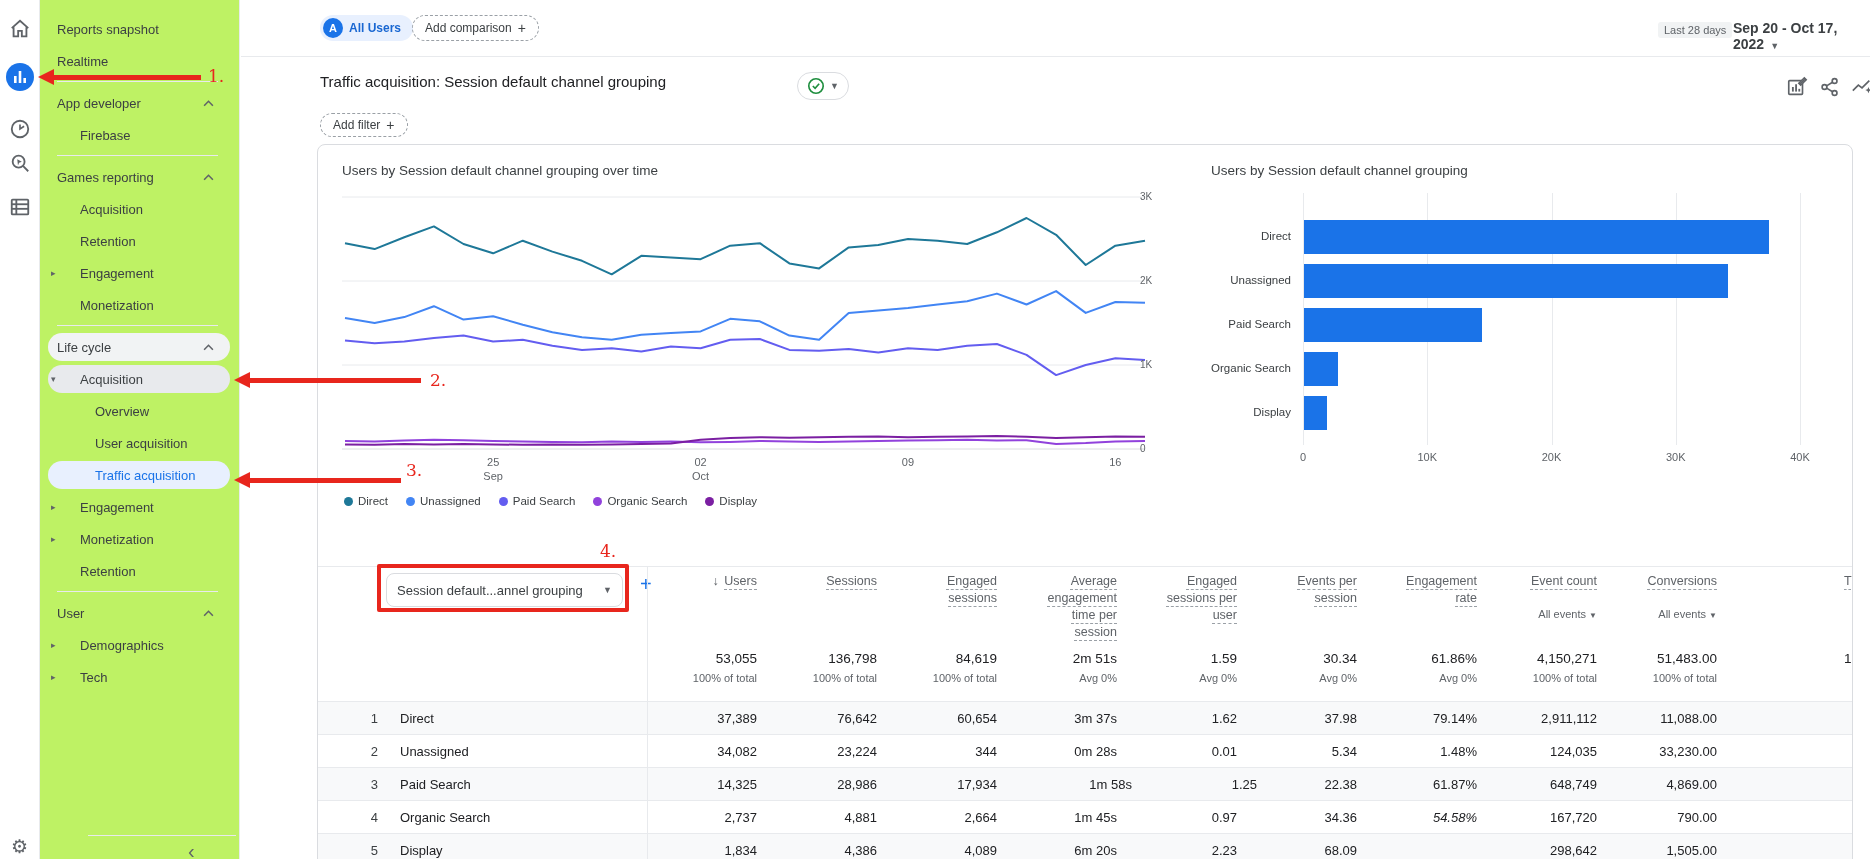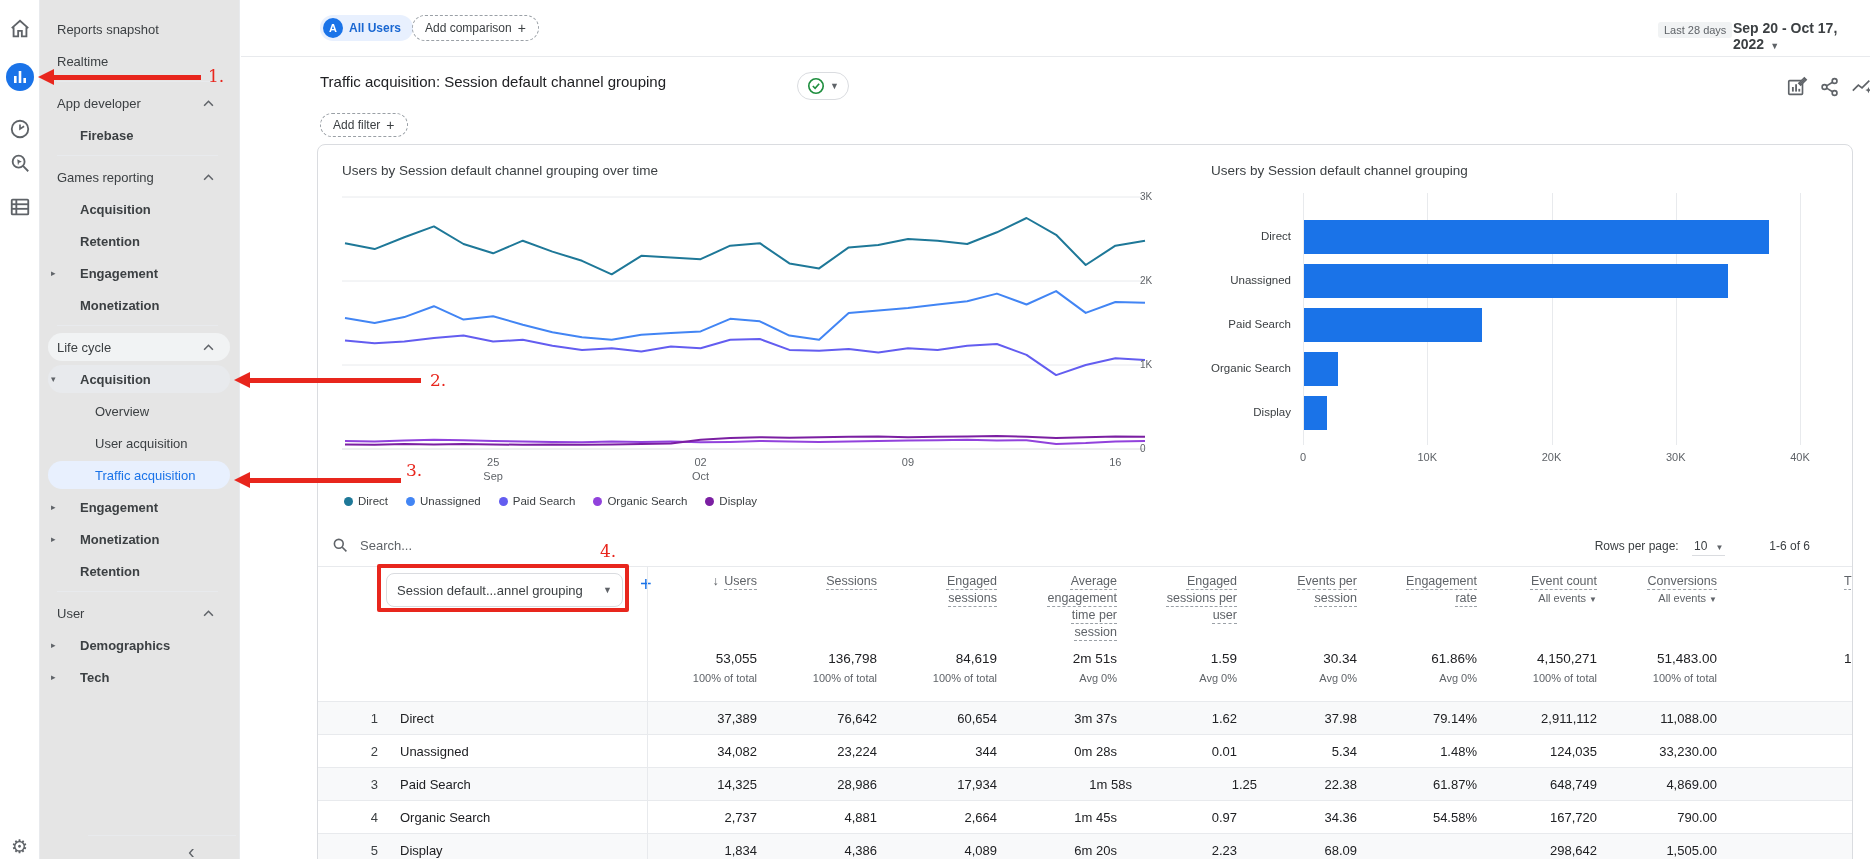--- a/index.html
+++ b/index.html
@@ -6,27 +6,27 @@
   html,body { width:1870px; height:859px; overflow:hidden; background:#fff;
     font-family:"Liberation Sans", sans-serif; color:#202124; }
   .abs { position:absolute; }
 
   
   #rail { position:absolute; left:0; top:0; width:40px; height:859px; background:#fff; border-right:1px solid #e8eaed; z-index:5; }
   .rail-ic { position:absolute; left:50%; transform:translateX(-50%); color:#5f6368; }
   #reports-circle { width:28px; height:28px; border-radius:50%; background:#1a73e8; display:flex; align-items:center; justify-content:center; }
 
   
-  #sidebar { position:absolute; left:40px; top:0; width:200px; height:859px; background:#e5e5e5; border-right:1px solid #e8eaed; z-index:5; }
+  #sidebar { position:absolute; left:40px; top:0; width:200px; height:859px; background:#bef264; border-right:1px solid #e8eaed; z-index:5; }
   #sidebar-nav { position:absolute; left:0; top:13px; width:200px; }
   .nav-row { position:relative; height:32px; display:flex; align-items:center; font-size:13px; color:#3c4043; cursor:pointer; }
   .nav-row .pillbg { position:absolute; left:8px; right:10px; top:2px; bottom:2px; border-radius:16px; z-index:0; }
   .pill-gray { background:#e8eaed; } .pill-lightgray { background:#f1f3f4; } .pill-blue { background:#e8f0fe; }
   .nav-label { position:relative; z-index:1; white-space:nowrap; }
-  .lvl1 .nav-label { margin-left:17px; } .lvl2 .nav-label { margin-left:40px;font-weight:bold; } .lvl3 .nav-label { margin-left:55px; }
+  .lvl1 .nav-label { margin-left:17px; } .lvl2 .nav-label { margin-left:40px; } .lvl3 .nav-label { margin-left:55px; }
   .nav-arrow { position:absolute; left:11px; z-index:1; font-size:9px; color:#5f6368; }
   .nav-caret { position:absolute; right:26px; z-index:1; }
   .nav-blue .nav-label { color:#1a73e8; }
   .nav-divider { height:10px; position:relative; }
   .nav-divider::after { content:""; position:absolute; left:17px; right:22px; top:4px; border-top:1px solid #e8eaed; }
   #sidebar-footline { position:absolute; left:48px; top:835px; width:148px; border-top:1px solid #e8eaed; }
 
   
   #topbar-divider { position:absolute; left:241px; top:56px; width:1629px; border-top:1px solid #e8eaed; }
   .chip { display:inline-flex; align-items:center; gap:6px; border-radius:16px; font-size:12px; color:#3c4043; padding:0 12px; height:26px; }
@@ -64,21 +64,21 @@
   #search-box { position:absolute; left:14px; top:8px; display:flex; gap:12px; align-items:center; color:#5f6368; font-size:13px; }
   #table-controls { position:absolute; right:44px; top:10px; display:flex; gap:44px; align-items:center; font-size:12px; color:#3c4043; }
   #rpp-select { border-bottom:1px solid #dadce0; padding:0 2px 2px 2px; cursor:pointer; }
   #rpp-select .caret { font-size:8px; color:#5f6368; margin-left:8px; }
   #thead-top { position:absolute; left:0; top:421px; width:1536px; border-top:1px solid #e8eaed; }
   #dim-chip { position:absolute; left:68px; top:428px; width:237px; height:34px; border:1px solid #dadce0; border-radius:8px; display:flex; align-items:center; justify-content:space-between; padding:0 10px; font-size:13px; color:#3c4043; cursor:pointer; background:#fff; }
   #dim-chip .caret { font-size:9px; color:#5f6368; }
   #dim-plus { position:absolute; left:322px; top:428px; font-size:20px; color:#1a73e8; cursor:pointer; }
   .col-head { position:absolute; top:428px; width:118px; text-align:right; font-size:12.5px; color:#5f6368; line-height:17px; cursor:pointer; }
   .col-head .hline { text-decoration:underline dashed 1px #9aa0a6; text-underline-offset:4px; }
-  .col-head .subdd { display:block; font-size:11px; margin-top:0; text-decoration:none; }
+  .col-head .subdd { display:block; font-size:11px; margin-top:16px; text-decoration:none; }
   .col-head .subdd .caret { font-size:8px; }
   .sort-ic { color:#5f6368; text-decoration:none; margin-right:2px; }
   .tot-val { position:absolute; top:506px; width:130px; text-align:right; font-size:13.5px; color:#202124; }
   .tot-sub { position:absolute; top:527px; width:130px; text-align:right; font-size:11px; color:#5f6368; }
   #vdivider { position:absolute; left:329px; top:421px; height:309px; border-left:1px solid #e8eaed; }
   .trow { position:absolute; left:0; width:1536px; height:33px; border-top:1px solid #e8eaed; }
   .trow.zebra { background:#f8f9fa; }
   .trow .rnum { position:absolute; left:36px; top:9px; width:24px; text-align:right; font-size:13px; color:#3c4043; }
   .trow .rname { position:absolute; left:82px; top:9px; font-size:13px; color:#202124; }
   .tcell { position:absolute; top:9px; width:130px; text-align:right; font-size:13px; color:#202124; }
@@ -350,36 +350,20 @@
       <div class="bar-cat" style="left: 853px; top: 129px;">Unassigned</div>
       <div class="bar" style="left: 986px; top: 119px; width: 423.5px; background: rgb(26, 115, 232);"></div>
       <div class="bar-cat" style="left: 853px; top: 173px;">Paid Search</div>
       <div class="bar" style="left: 986px; top: 163px; width: 178px; background: rgb(26, 115, 232);"></div>
       <div class="bar-cat" style="left: 853px; top: 217px;">Organic Search</div>
       <div class="bar" style="left: 986px; top: 207px; width: 34px; background: rgb(26, 115, 232);"></div>
       <div class="bar-cat" style="left: 853px; top: 261px;">Display</div>
       <div class="bar" style="left: 986px; top: 251px; width: 22.8px; background: rgb(26, 115, 232);"></div>
     </div>
 
-  <div id="search-row">
-    <div id="search-box">
-      <svg width="16" height="16" viewBox="0 0 20 20" fill="none" stroke="#5f6368" stroke-width="2">
-          <circle cx="8.5" cy="8.5" r="5.5"></circle>
-          <line x1="12.8" y1="12.8" x2="18" y2="18"></line>
-        </svg>
-      <span>Search...</span>
-    </div>
-    <div id="table-controls">
-      <span>
-        <span>Rows per page:</span>
-        <span id="rpp-select" style="margin-left:10px;"><span>10</span><span class="caret">▼</span></span>
-      </span>
-      <span>1-6 of 6</span>
-    </div>
-  </div>
 
   <div id="thead-top"></div>
   <div id="dim-chip">
     <span>Session default...annel grouping</span>
     <span class="caret">▼</span>
   </div>
   <span id="dim-plus">+</span>
 
   <div id="thead-cells">
       <div class="col-head" style="left: 321px;"><span class="sort-ic">↓ </span><span class="hline">Users</span></div>
@@ -456,21 +440,21 @@
       </div>
       <div class="trow" style="top: 655px;">
         <span class="rnum">4</span>
         <span class="rname">Organic Search</span>
         <span class="tcell" style="left: 309px;">2,737</span>
         <span class="tcell" style="left: 429px;">4,881</span>
         <span class="tcell" style="left: 549px;">2,664</span>
         <span class="tcell" style="left: 669px;">1m 45s</span>
         <span class="tcell" style="left: 789px;">0.97</span>
         <span class="tcell" style="left: 909px;">34.36</span>
-        <span class="tcell" style="left: 1029px;">54.58%</span>
+        <span class="tcell" style="left: 1029px; font-style: italic;">54.58%</span>
         <span class="tcell" style="left: 1149px;">167,720</span>
         <span class="tcell" style="left: 1269px;">790.00</span>
       </div>
       <div class="trow zebra" style="top: 688px;">
         <span class="rnum">5</span>
         <span class="rname">Display</span>
         <span class="tcell" style="left: 309px;">1,834</span>
         <span class="tcell" style="left: 429px;">4,386</span>
         <span class="tcell" style="left: 549px;">4,089</span>
         <span class="tcell" style="left: 669px;">6m 20s</span>

